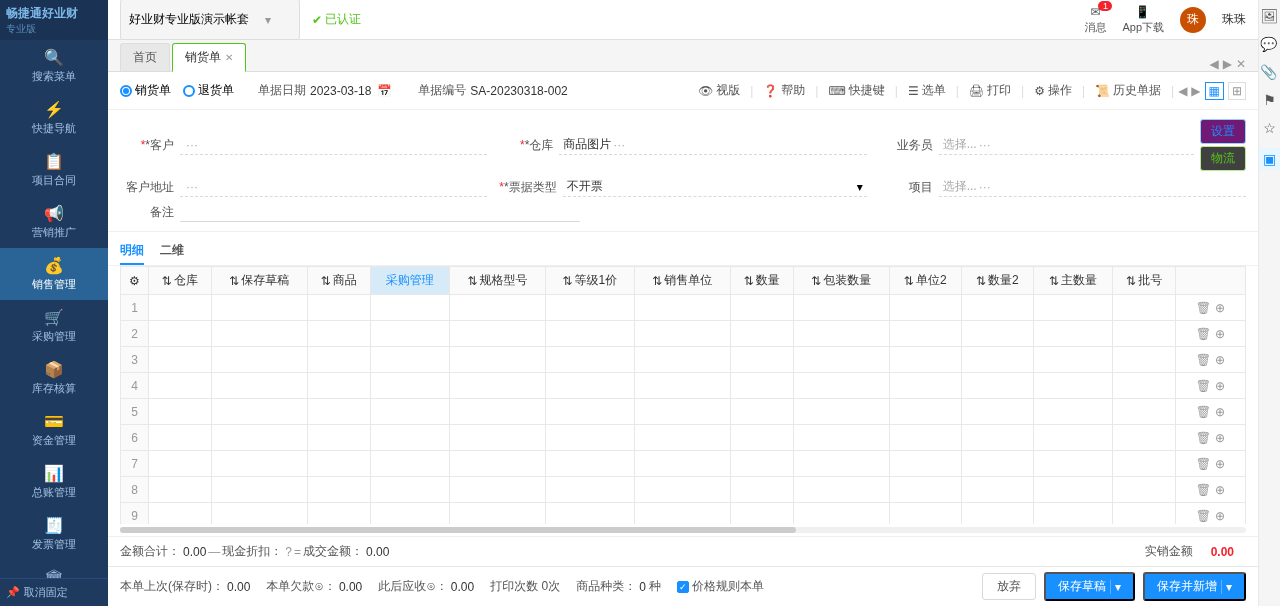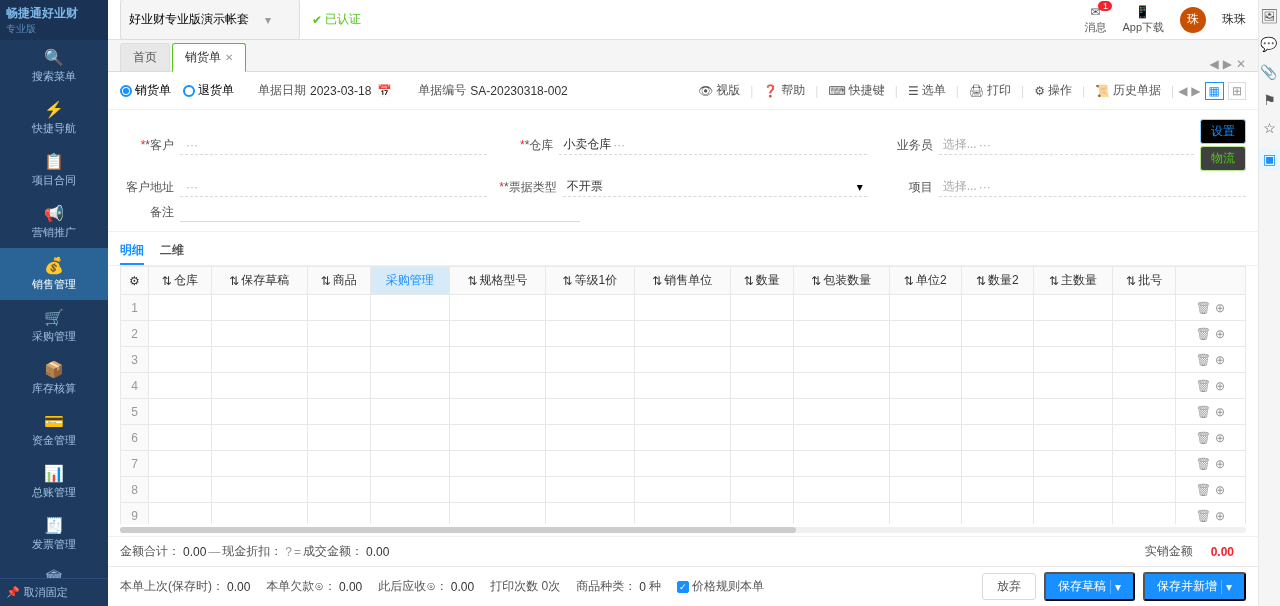--- a/index.html
+++ b/index.html
@@ -45,21 +45,21 @@
     .radio-group { display: flex; align-items: center; gap: 12px; }
     .radio-item { display: flex; align-items: center; gap: 3px; cursor: pointer; }
     .radio-dot { width: 12px; height: 12px; border-radius: 50%; border: 2px solid #1890ff; display: flex; align-items: center; justify-content: center; }
     .radio-dot.checked::after { content: ''; width: 6px; height: 6px; border-radius: 50%; background: #1890ff; display: block; }
     .form-field-inline { display: flex; align-items: center; gap: 4px; margin-left: 16px; }
     .form-label-inline { color: #555; white-space: nowrap; }
     .form-value { color: #333; font-weight: 500; }
     .form-icon-btn { cursor: pointer; color: #666; font-size: 12px; padding: 0 2px; }
     .toolbar-btn { display: flex; align-items: center; gap: 3px; padding: 2px 6px; cursor: pointer; color: #555; font-size: 12px; border: none; background: none; }
     .form-textarea { width: 320px; border: none; border-bottom: 1px solid #d9d9d9; padding: 2px 4px; resize: none; color: #333; font-size: 12px; outline: none; }
-    .action-btn-blue { background: #000000; border: 1px solid #91d5ff; color: #1890ff; padding: 3px 10px; border-radius: 3px; cursor: pointer; font-size: 12px; }
+    .action-btn-blue { background: #701a75; border: 1px solid #91d5ff; color: #1890ff; padding: 3px 10px; border-radius: 3px; cursor: pointer; font-size: 12px; }
     .action-btn-green { background: #404040; border: 1px solid #b7eb8f; color: #52c41a; padding: 3px 10px; border-radius: 3px; cursor: pointer; font-size: 12px; }
 
     
     .detail-tabs { display: flex; align-items: flex-end; padding: 6px 12px 0; border-bottom: 1px solid #f0f0f0; gap: 16px; font-weight: bold; }
     .detail-tab { padding: 4px 0; cursor: pointer; color: #555; border-bottom: 2px solid transparent; }
     .detail-tab.active { color: #1890ff; border-bottom: 2px solid #1890ff; }
 
     
     .table-wrapper { flex: 1; overflow: auto; padding: 0 12px; }
     table { width: 100%; border-collapse: collapse; font-size: 12px; }
@@ -272,21 +272,21 @@
         <div class="field-row">
           <span class="field-label req">*客户</span>
           <div class="field-input">
             <span class="field-val"></span>
             <span class="field-dots">···</span>
           </div>
         </div>
         <div class="field-row">
           <span class="field-label req">*仓库</span>
           <div class="field-input">
-            <span class="field-val">小卖仓库</span>
+            <span class="field-val">商品图片</span>
             <span class="field-dots">···</span>
           </div>
         </div>
         <div class="field-row">
           <span class="field-label">业务员</span>
           <div class="field-input">
             <span class="field-val" style="color:#aaa;">选择...</span>
             <span class="field-dots">···</span>
           </div>
           <div style="display:flex;flex-direction:column;gap:2px;margin-left:6px;">

